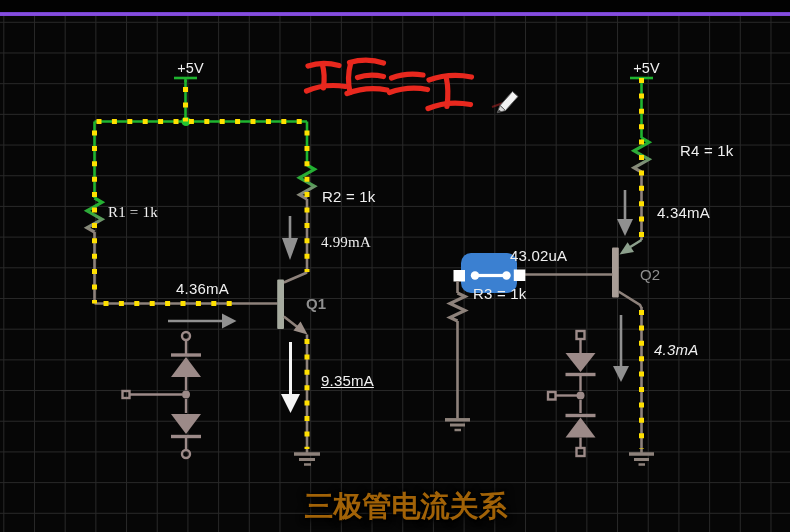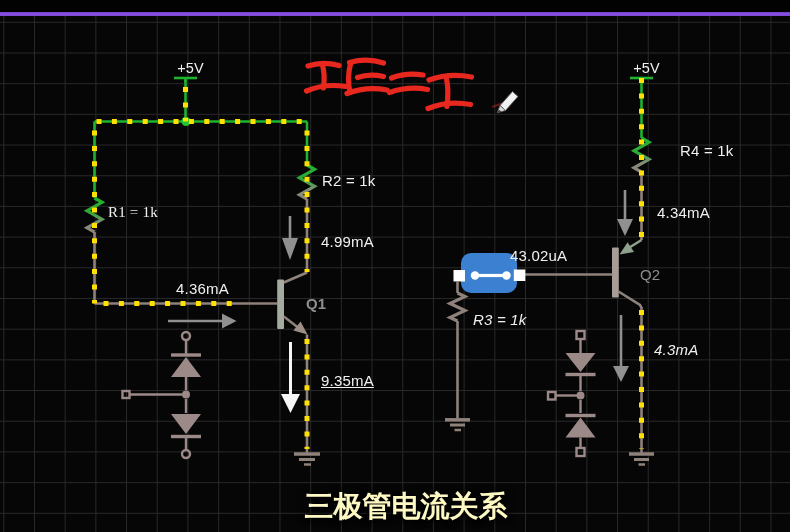--- a/index.html
+++ b/index.html
@@ -12,21 +12,21 @@
           background-image:
             linear-gradient(to right,var(--grid-line,#282828) 1px,transparent 1px),
             linear-gradient(to bottom,var(--grid-line,#282828) 1px,transparent 1px);
           background-size:30.7px 30.7px;background-position:3.3px 5.8px;}
   svg.overlay{position:absolute;left:0;top:0;z-index:5;}
   .lbl{position:absolute;z-index:6;font-size:15px;line-height:16px;letter-spacing:.2px;
        color:var(--label-text,#f0f0f0);white-space:nowrap;}
   .dim{color:var(--transistor-label,#8f8f8f);}
   .supply{width:36px;text-align:right;font-size:14.5px;}
   .title{position:absolute;z-index:6;left:22px;right:0;top:487px;text-align:center;
-         font-size:29px;font-weight:600;color:#fef9c3;
+         font-size:29px;font-weight:600;color:#a16207;
          text-shadow:0 0 10px rgba(0,0,0,.95),0 2px 5px rgba(0,0,0,.9),0 0 2px #000;}
   
   .wg{stroke:var(--wire-active,#1fb42f);stroke-width:2.6;fill:none;}
   .wt{stroke:var(--component-idle,#8e827b);stroke-width:2.6;fill:none;}
   .ws{stroke:#8ca08c;stroke-width:2.6;fill:none;}
   .res{stroke-width:3.2;fill:none;}
   .cdash{stroke:var(--current-dash,#ffe000);stroke-width:5;fill:none;
          stroke-dasharray:5 10.4;stroke-linecap:butt;}
   .ag{stroke:var(--arrow-gray,#909090);stroke-width:2.6;fill:none;}
   .agf{fill:var(--arrow-gray,#909090);}
@@ -212,26 +212,26 @@
       <polygon points="500,105.5 512.5,91.5 518,96.5 505.5,110.5" fill="#f2f2f2" stroke="#5a5a5a" stroke-width="1"></polygon>
       <polygon points="500,105.5 505.5,110.5 497.2,112.8" fill="#d8d8d8" stroke="#5a5a5a" stroke-width="0.8"></polygon>
       <polygon points="497.2,112.8 499,109.8 501.4,111.6" fill="#3c3c3c"></polygon>
     </g>
   </svg>
 
   <div class="lbl supply" style="left:168px;top:60px;">+5V</div>
   <div class="lbl supply" style="left:624px;top:60px;">+5V</div>
 
   <div class="lbl" style="left:108px;top:204px;font-family:Liberation Serif, serif;">R1 = 1k</div>
-  <div class="lbl" style="left:322px;top:173px;">R2 = 1k</div>
+  <div class="lbl" style="left:322px;top:189px;">R2 = 1k</div>
   <div class="lbl" style="left:656px;top:143px;margin-left:24px;">R4 = 1k</div>
-  <div class="lbl" style="left:473px;top:312px;font-style:italic;">R3 = 1k</div>
+  <div class="lbl" style="left:473px;top:286px;">R3 = 1k</div>
 
   <div class="lbl" style="left:176px;top:281px;">4.36mA</div>
-  <div class="lbl" style="left:321px;top:234px;">4.99mA</div>
+  <div class="lbl" style="left:321px;top:234px;font-family:Liberation Serif, serif;">4.99mA</div>
   <div class="lbl" style="left:321px;top:373px;text-decoration:underline;">9.35mA</div>
 
   <div class="lbl" style="left:657px;top:205px;">4.34mA</div>
   <div class="lbl" style="left:510px;top:248px;">43.02uA</div>
   <div class="lbl" style="left:654px;top:342px;font-style:italic;">4.3mA</div>
 
   <div class="lbl dim" style="left:306px;top:296px;font-weight:bold;">Q1</div>
   <div class="lbl dim" style="left:640px;top:267px;">Q2</div>
 
   <div class="title">三极管电流关系</div>

